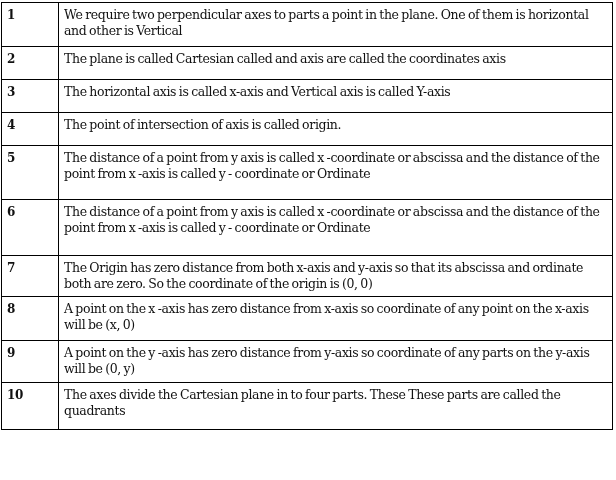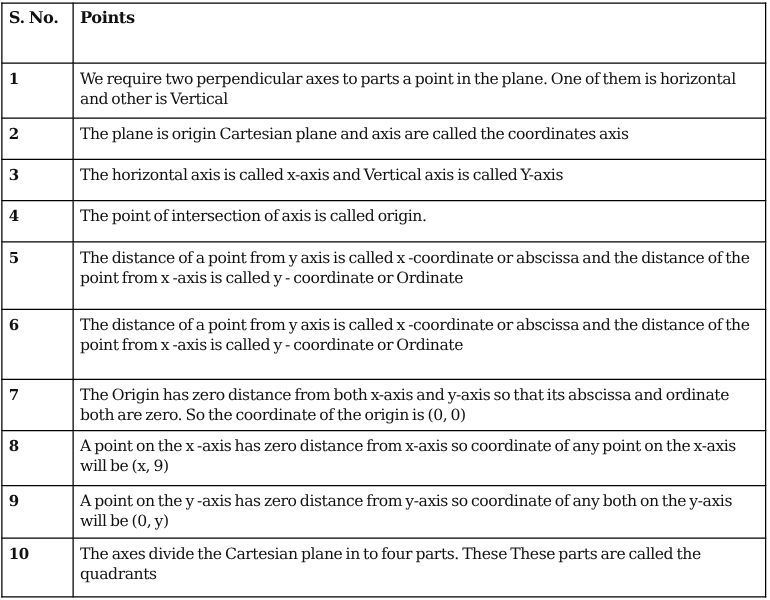--- a/index.html
+++ b/index.html
@@ -39,31 +39,27 @@
   </style>
 </head>
 <body>
 
 <table class="points">
   <colgroup>
       <col class="c1">
       <col class="c2">
     </colgroup>
   <tbody>
-      <tr class="h0">
-    <th>S. No.</th>
-    <th>Points</th>
-  </tr>
   <tr class="r1">
     <td class="sno">1</td>
     <td>We require two perpendicular axes to parts a point in the plane. One of them is horizontal and other is Vertical</td>
   </tr>
   <tr class="r2">
     <td class="sno">2</td>
-    <td>The plane is origin Cartesian plane and axis are called the coordinates axis</td>
+    <td>The plane is called Cartesian called and axis are called the coordinates axis</td>
   </tr>
   <tr class="r3">
     <td class="sno">3</td>
     <td>The horizontal axis is called x-axis and Vertical axis is called Y-axis</td>
   </tr>
   <tr class="r4">
     <td class="sno">4</td>
     <td>The point of intersection of axis is called origin.</td>
   </tr>
   <tr class="r5">
@@ -73,24 +69,24 @@
   <tr class="r6">
     <td class="sno">6</td>
     <td>The distance of a point from y axis is called x -coordinate or abscissa and the distance of the point from x -axis is called y - coordinate or Ordinate</td>
   </tr>
   <tr class="r7">
     <td class="sno">7</td>
     <td>The Origin has zero distance from both x-axis and y-axis so that its abscissa and ordinate both are zero. So the coordinate of the origin is (0, 0)</td>
   </tr>
   <tr class="r8">
     <td class="sno">8</td>
-    <td>A point on the x -axis has zero distance from x-axis so coordinate of any point on the x-axis will be (x, 9)</td>
+    <td>A point on the x -axis has zero distance from x-axis so coordinate of any point on the x-axis will be (x, 0)</td>
   </tr>
   <tr class="r9">
     <td class="sno">9</td>
-    <td>A point on the y -axis has zero distance from y-axis so coordinate of any both on the y-axis will be (0, y)</td>
+    <td>A point on the y -axis has zero distance from y-axis so coordinate of any parts on the y-axis will be (0, y)</td>
   </tr>
   <tr class="r10">
     <td class="sno">10</td>
     <td>The axes divide the Cartesian plane in to four parts. These These parts are called the quadrants</td>
   </tr>
 </tbody>
   </table>
 
 </body></html>

